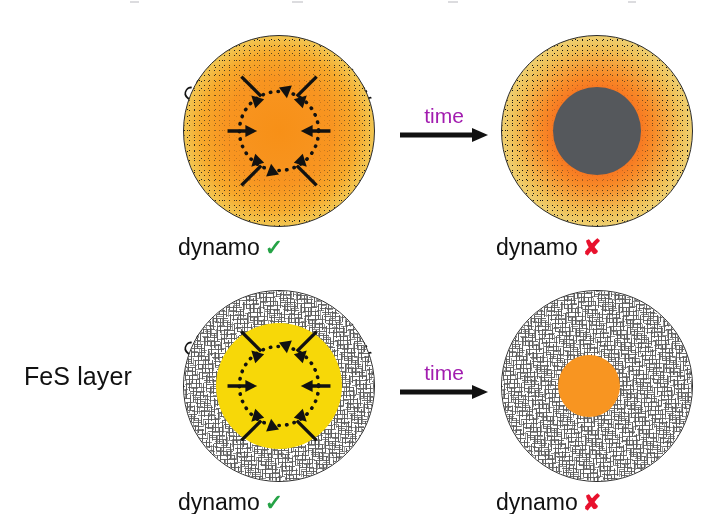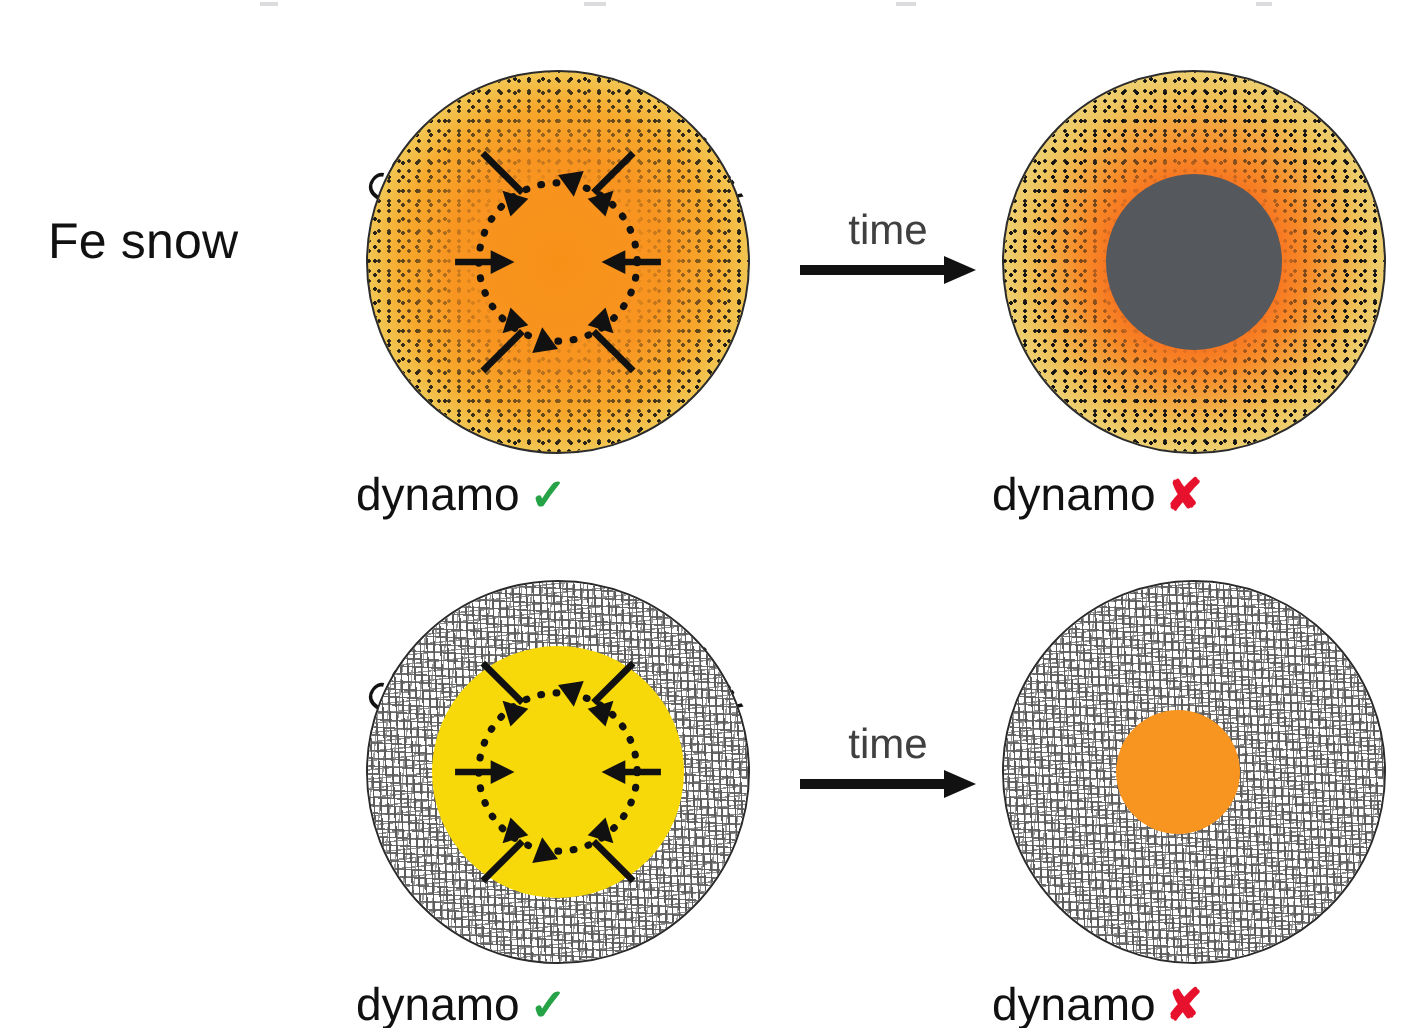--- a/index.html
+++ b/index.html
@@ -136,21 +136,21 @@
   .time-arrow {
     position: absolute;
   }
   .time-arrow .tlabel {
     position: absolute;
     left: 0;
     top: 0;
     width: 100%;
     text-align: center;
     font-size: 21px;
-    color: #404040;
+    color: #a21caf;
   }
   .time-arrow .tline {
     position: absolute;
     left: 0;
     bottom: 0;
     width: 100%;
     height: 0;
   }
 
   
@@ -179,21 +179,20 @@
   <div class="top-sliver">
     <div class="bit" style="left:130px;width:9px;"></div>
     <div class="bit" style="left:292px;width:11px;"></div>
     <div class="bit" style="left:448px;width:10px;"></div>
     <div class="bit" style="left:628px;width:8px;"></div>
 
   </div>
 
   <div class="row row-top">
 
-    <div class="row-label">Fe snow</div>
 
     <div class="globe-block" style="left:178px; top:22px; width:200px; height:235px;">
 
       <svg class="cmb-label" style="left:-6px; top:0; width:212px; height:120px;" viewBox="0 0 212 120">
         <defs>
           <path id="arcTop1" d="M 10,112 A 98,98 0 0 1 202,112" fill="none"></path>
         </defs>
         <text>
           <textPath href="#arcTop1" startOffset="50%" text-anchor="middle">Core-mantle boundary</textPath>
         </text>
@@ -249,20 +248,21 @@
       </div>
 
       <div class="dynamo" style="top:212px;">
         <span>dynamo</span><span class="mark" style="color:#e8112d;">✘</span>
       </div>
     </div>
   </div>
 
   <div class="row row-bottom">
 
+    <div class="row-label">FeS layer</div>
 
     <div class="globe-block" style="left:178px; top:20px; width:200px; height:235px;">
 
       <svg class="cmb-label" style="left:-6px; top:0; width:212px; height:120px;" viewBox="0 0 212 120">
         <defs>
           <path id="arcTop2" d="M 10,112 A 98,98 0 0 1 202,112" fill="none"></path>
         </defs>
         <text>
           <textPath href="#arcTop2" startOffset="50%" text-anchor="middle">Core-mantle boundary</textPath>
         </text>

